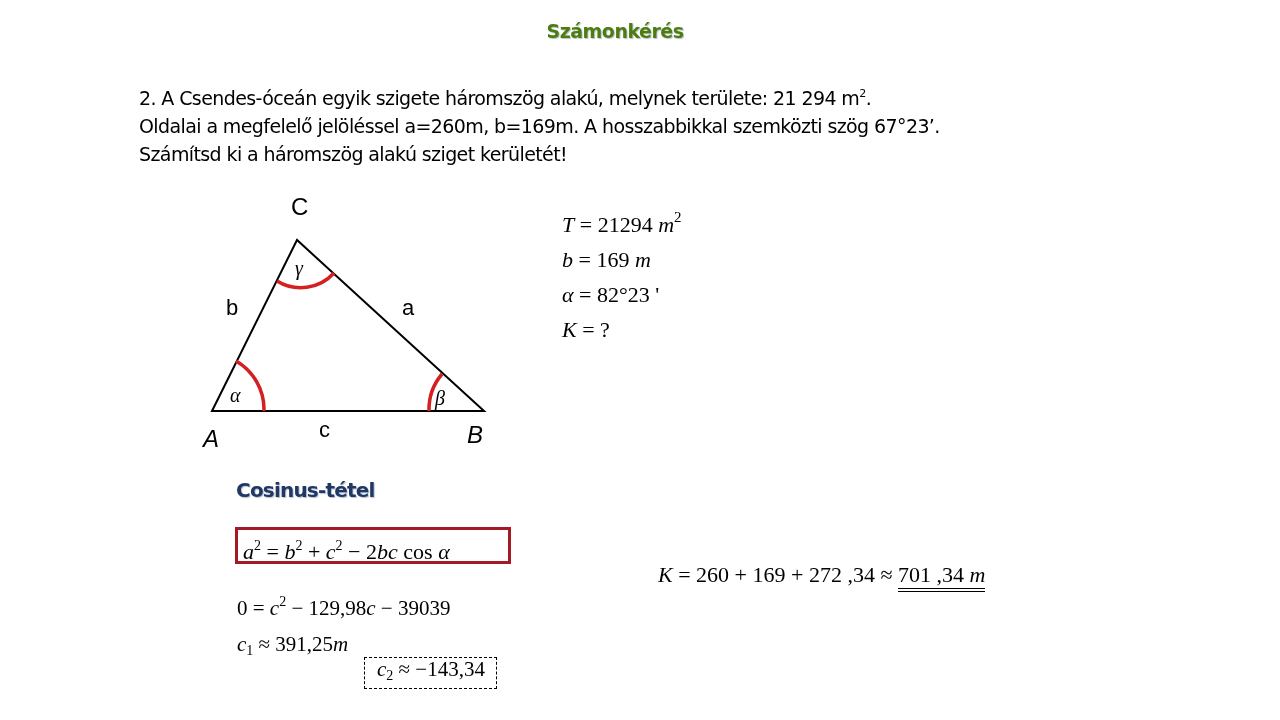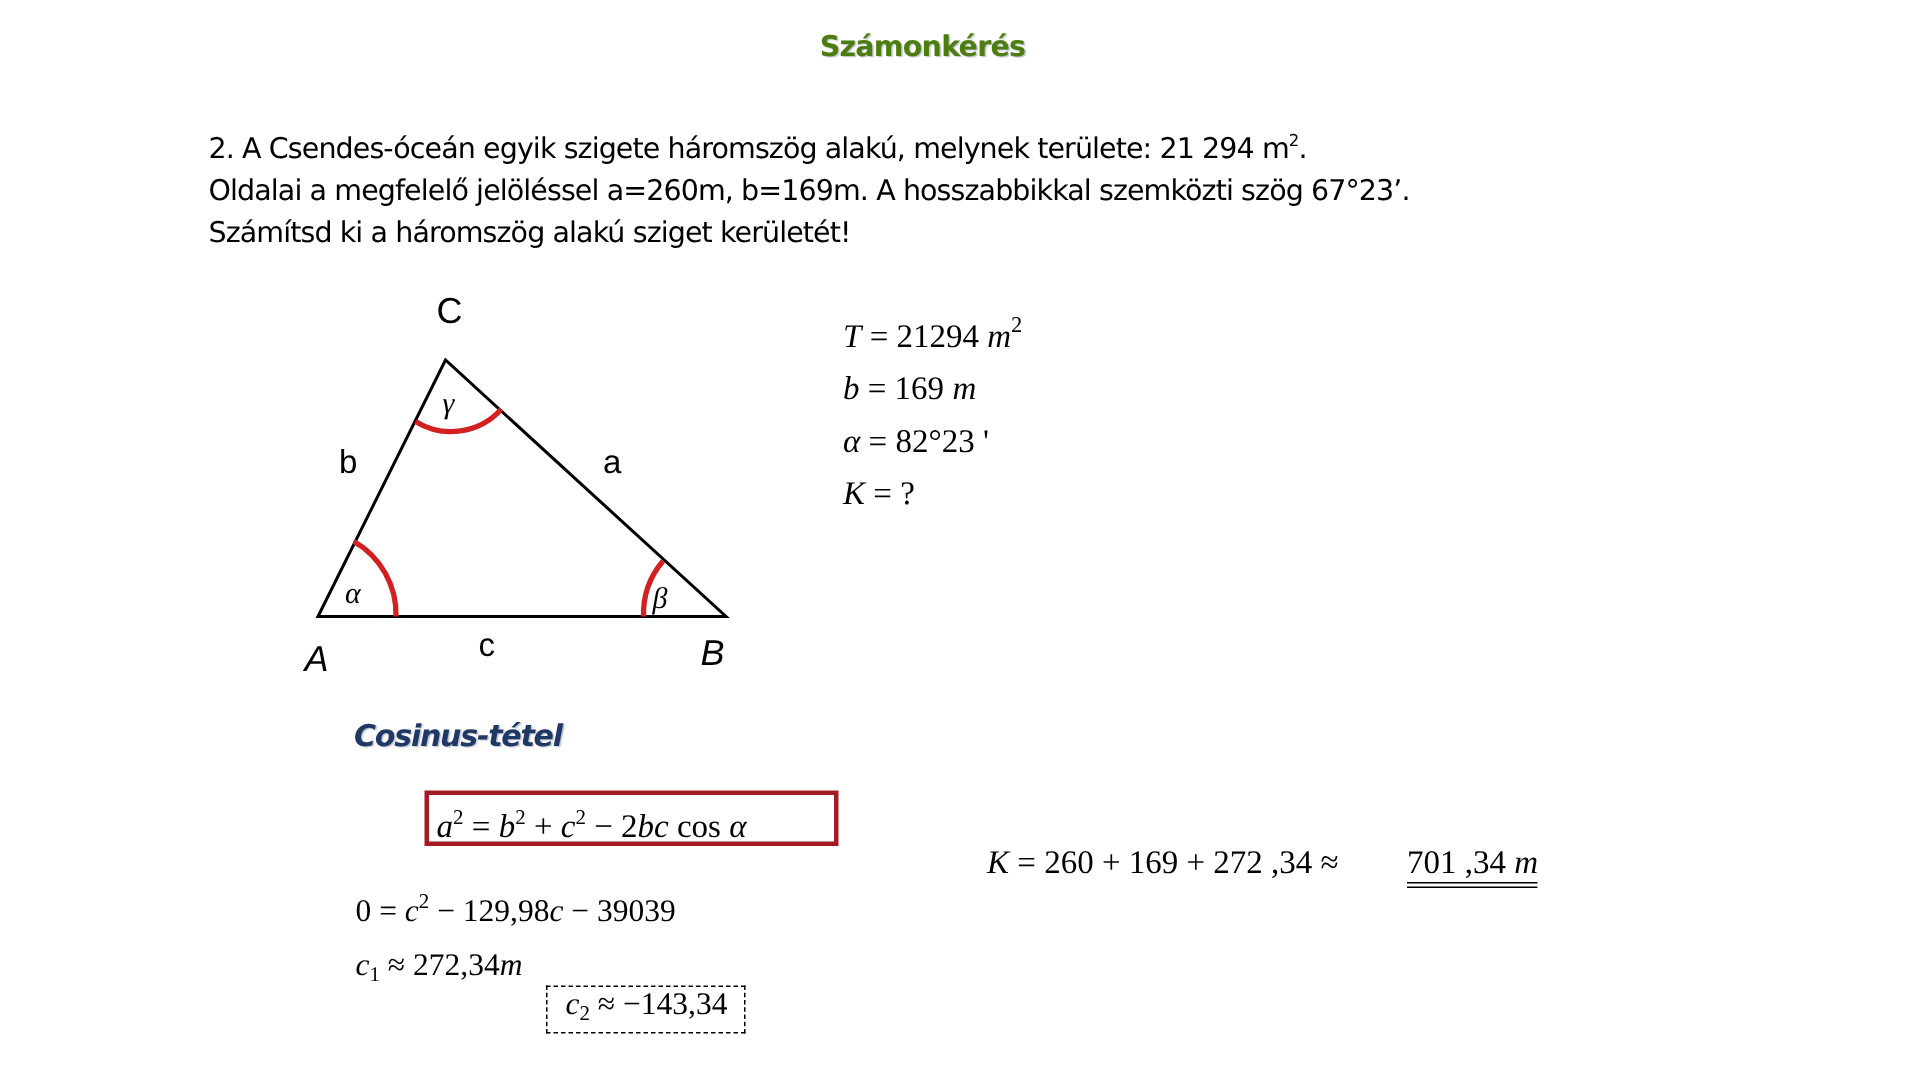--- a/index.html
+++ b/index.html
@@ -4,30 +4,30 @@
 <style>
   html, body { margin:0; padding:0; }
   body { width:1280px; height:720px; background:#ffffff; position:relative; overflow:hidden; font-family:"Liberation Sans", sans-serif; color:#000; }
   .title { position:absolute; left:0; width:1230px; top:20px; text-align:center; font-family:"DejaVu Sans", sans-serif; font-weight:bold; font-size:19px; color:#4d7c0f; letter-spacing:-0.5px; text-shadow:1px 1px 1px #b8bfcc; }
   .problem { position:absolute; left:103px; top:80px; font-family:"DejaVu Sans", sans-serif; font-size:19px; line-height:28px; letter-spacing:-0.6px;margin-left:36px; }
   .problem sup { font-size:11px; vertical-align:8px; }
   .math { font-family:"Liberation Serif", serif; }
   .math i { font-style:italic; }
   .given { position:absolute; left:562px; top:200px; font-size:22px; line-height:35px; }
   .given sup { font-size:15px; vertical-align:10px; }
-  .section { position:absolute; left:236px; top:478px; font-family:"DejaVu Sans", sans-serif; font-weight:bold; font-size:20px; color:#1f3864; letter-spacing:-0.8px; text-shadow:1px 1px 1px #b8bfcc;font-style:italic; }
-  .formula-box { position:absolute; left:235px; top:527px; width:276px; height:37px; border:3px solid #a31a24; box-sizing:border-box; font-size:22px; line-height:32px; padding-left:5px; white-space:nowrap;margin-left:48px; }
+  .section { position:absolute; left:236px; top:478px; font-family:"DejaVu Sans", sans-serif; font-weight:bold; font-size:20px; color:#1f3864; letter-spacing:-0.8px; text-shadow:1px 1px 1px #b8bfcc; }
+  .formula-box { position:absolute; left:235px; top:527px; width:276px; height:37px; border:3px solid #a31a24; box-sizing:border-box; font-size:22px; line-height:32px; padding-left:5px; white-space:nowrap; }
   .formula-box sup { font-size:14px; vertical-align:9px; }
   .steps { position:absolute; left:237px; top:584px; font-size:21px; line-height:36px; white-space:nowrap; }
   .steps sup { font-size:14px; vertical-align:9px; }
   .steps sub { font-size:14px; vertical-align:-4px; }
   .c2 { position:absolute; left:364px; top:657px; width:133px; height:32px; border:1px dashed #000; box-sizing:border-box; font-size:21px; line-height:23px; padding-left:12px; white-space:nowrap; }
   .c2 sub { font-size:14px; vertical-align:-4px; }
   .result { position:absolute; left:658px; top:562px; font-size:22px; white-space:nowrap; }
-  .underline2 { border-bottom:4px double #000; padding-bottom:1px;margin-left:40px; }
+  .underline2 { border-bottom:4px double #000; padding-bottom:1px; }
   .tri { position:absolute; left:195px; top:185px; }
 </style>
 </head>
 <body>
 
 <div class="title">Számonkérés</div>
 
 <div class="problem">
   <div><span>2. A Csendes-óceán egyik szigete háromszög alakú, melynek területe: 21 294 m</span><sup>2</sup><span>.</span></div>
   <div>Oldalai a megfelelő jelöléssel a=260m, b=169m. A hosszabbikkal szemközti szög 67°23’.</div>
@@ -56,18 +56,18 @@
   <div><i>α</i><span> = 82°23 '</span></div>
   <div><i>K</i><span> = ?</span></div>
 </div>
 
 <div class="section">Cosinus-tétel</div>
 
 <div class="formula-box math"><i>a</i><sup>2</sup><span> = </span><i>b</i><sup>2</sup><span> + </span><i>c</i><sup>2</sup><span> − 2</span><i>bc</i><span> cos </span><i>α</i></div>
 
 <div class="steps math">
   <div><span>0 = </span><i>c</i><sup>2</sup><span> − 129,98</span><i>c</i><span> − 39039</span></div>
-  <div><i>c</i><sub>1</sub><span> ≈ 272,34</span><i>m</i></div>
+  <div><i>c</i><sub>1</sub><span> ≈ 391,25</span><i>m</i></div>
 </div>
 
 <div class="c2 math"><i>c</i><sub>2</sub><span> ≈ −143,34</span></div>
 
 <div class="result math"><i>K</i><span> = 260  + 169  + 272 ,34  ≈ </span><span class="underline2"><span>701 ,34 </span><i>m</i></span></div>
 
 </body></html>

